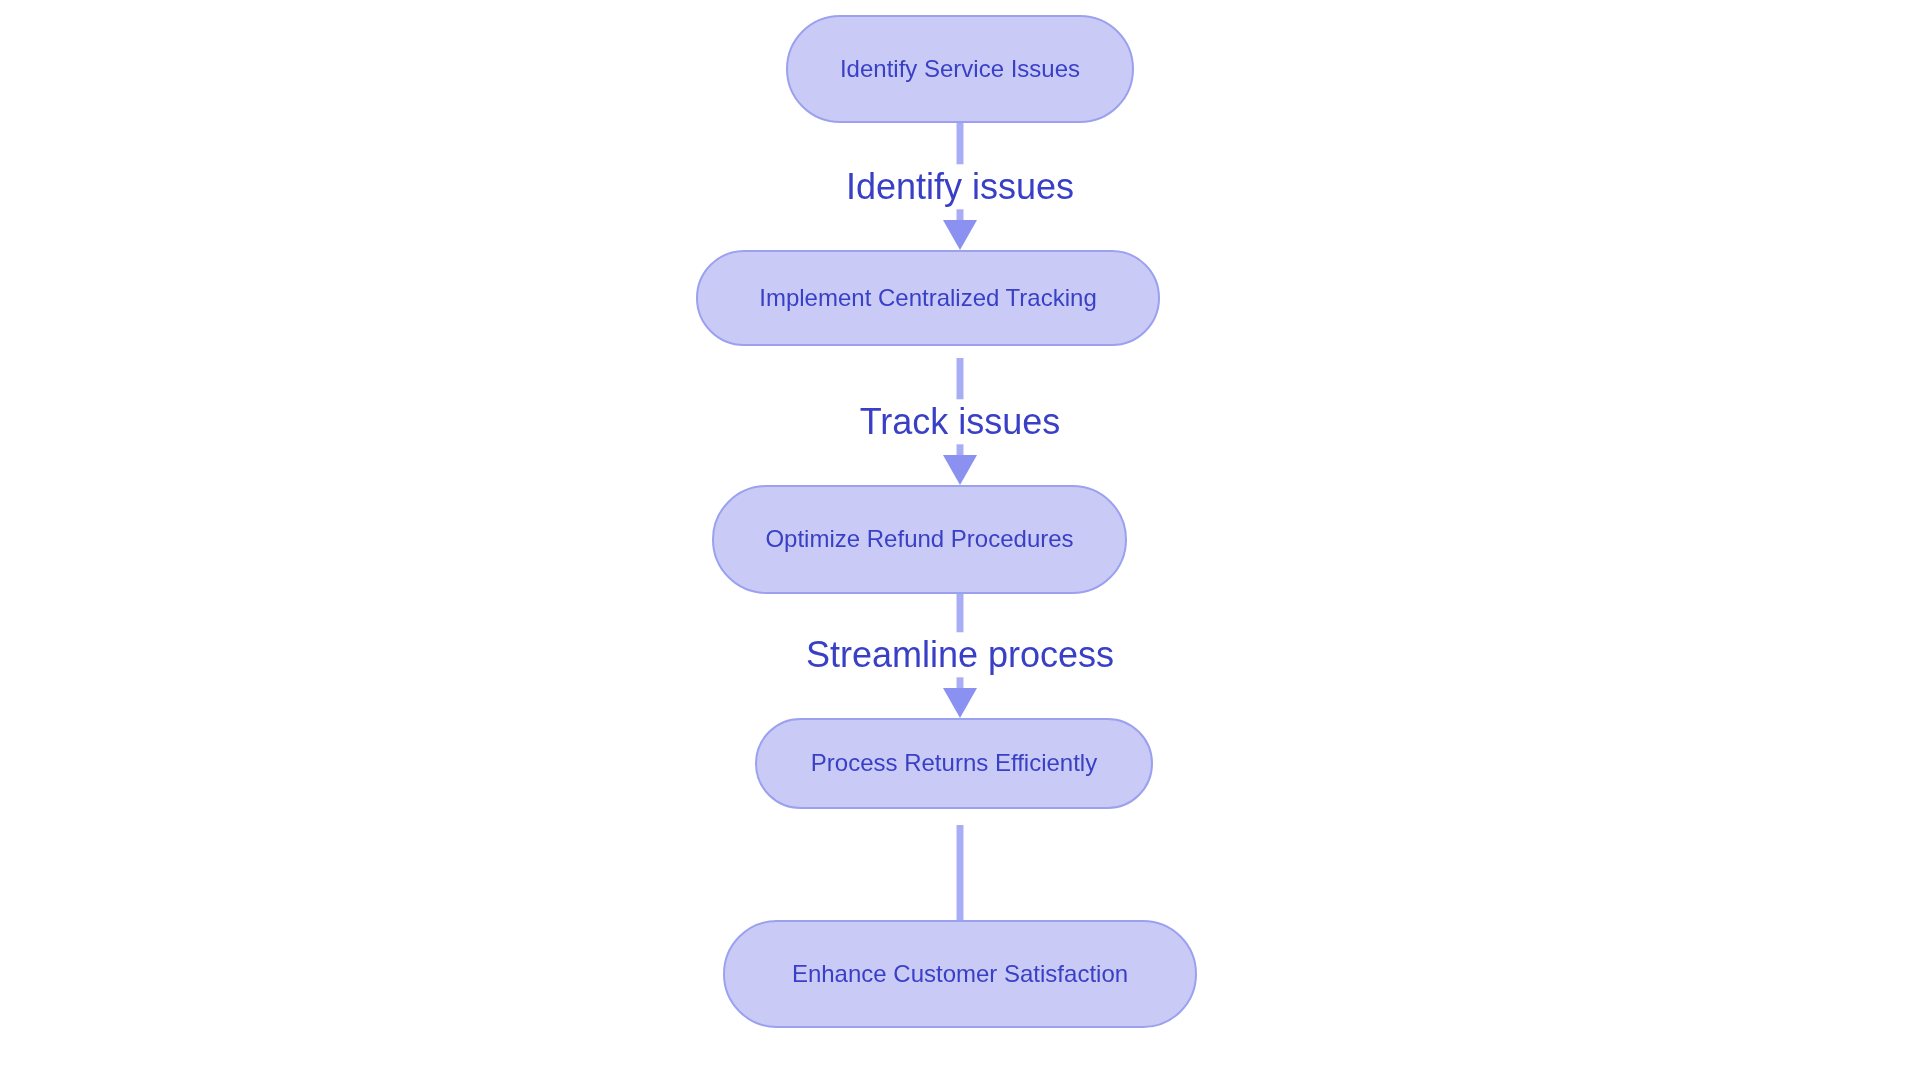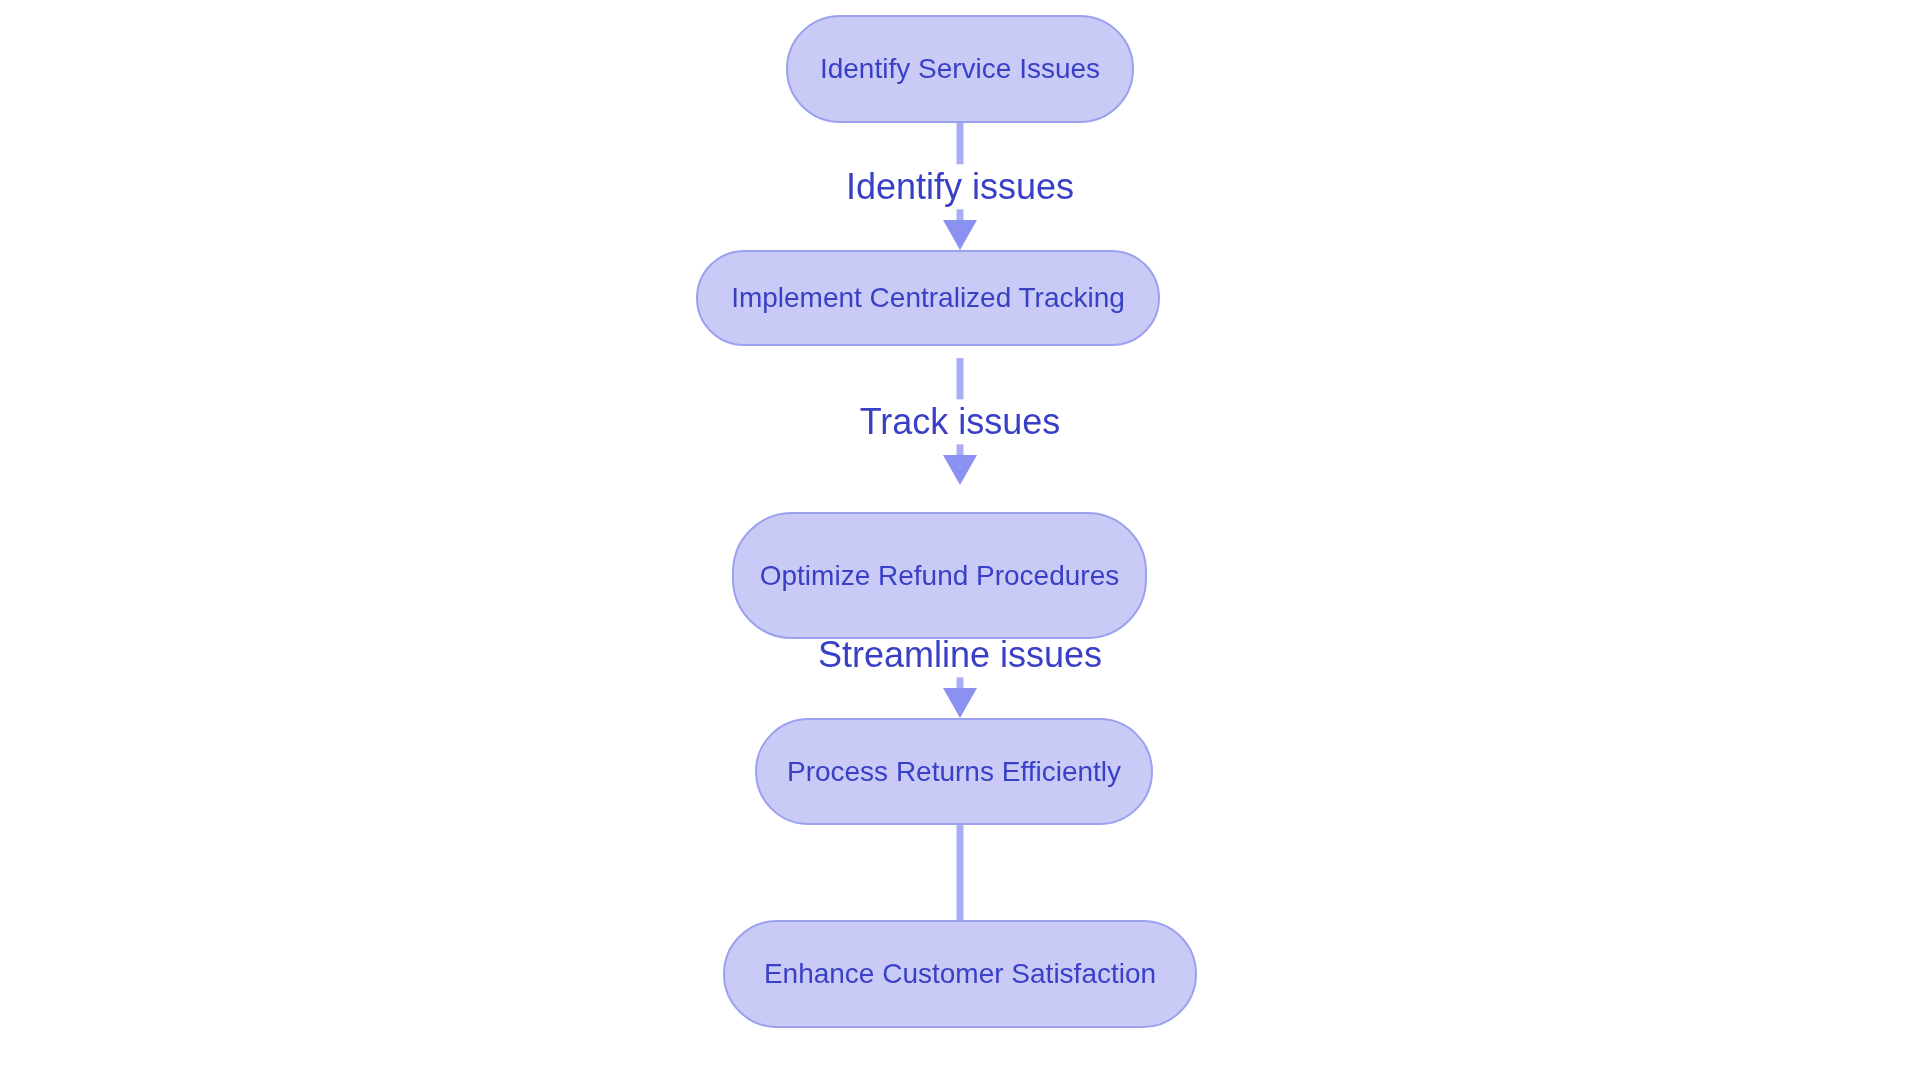--- a/index.html
+++ b/index.html
@@ -18,21 +18,21 @@
   .node {
     position: absolute;
     display: flex;
     align-items: center;
     justify-content: center;
     box-sizing: border-box;
     background: var(--node-fill, #c9cbf6);
     border: 2px solid var(--node-border, #9ba1ee);
     border-radius: 60px;
     color: var(--node-text, #3940c6);
-    font-size: 28px;
+    font-size: 24px;
     line-height: 1.2;
     text-align: center;
     white-space: nowrap;
     z-index: 3;
   }
   .edge {
     position: absolute;
     z-index: 1;
     overflow: visible;
   }
@@ -59,33 +59,33 @@
     <div class="edge-label" style="left: 960px; top: 187px;">Identify issues</div>
     <svg class="edge" width="40" height="127" style="left: 940px; top: 358px;">
       <line x1="20" y1="0" x2="20" y2="101" stroke="#a9aef4" stroke-width="7"></line>
       <polygon points="3,97 37,97 20,127" fill="#8b91f0"></polygon>
     </svg>
     <div class="edge-label" style="left: 960px; top: 422px;">Track issues</div>
     <svg class="edge" width="40" height="126" style="left: 940px; top: 592px;">
       <line x1="20" y1="0" x2="20" y2="100" stroke="#a9aef4" stroke-width="7"></line>
       <polygon points="3,96 37,96 20,126" fill="#8b91f0"></polygon>
     </svg>
-    <div class="edge-label" style="left: 960px; top: 655px;">Streamline issues</div>
+    <div class="edge-label" style="left: 960px; top: 655px;">Streamline process</div>
     <svg class="edge" width="40" height="132" style="left: 940px; top: 825px;">
       <line x1="20" y1="0" x2="20" y2="106" stroke="#a9aef4" stroke-width="7"></line>
       <polygon points="3,102 37,102 20,132" fill="#8b91f0"></polygon>
     </svg>
     <div class="node" style="left: 786px; top: 15px; width: 348px; height: 108px;">
       <span>Identify Service Issues</span>
     </div>
     <div class="node" style="left: 696px; top: 250px; width: 464px; height: 96px;">
       <span>Implement Centralized Tracking</span>
     </div>
-    <div class="node" style="left: 732px; top: 485px; width: 415px; height: 127px; margin-top: 27px;">
+    <div class="node" style="left: 712px; top: 485px; width: 415px; height: 109px;">
       <span>Optimize Refund Procedures</span>
     </div>
-    <div class="node" style="left: 755px; top: 718px; width: 398px; height: 107px;">
+    <div class="node" style="left: 755px; top: 718px; width: 398px; height: 91px;">
       <span>Process Returns Efficiently</span>
     </div>
     <div class="node" style="left: 723px; top: 920px; width: 474px; height: 108px;">
       <span>Enhance Customer Satisfaction</span>
     </div>
   </div>
 
 </body></html>

